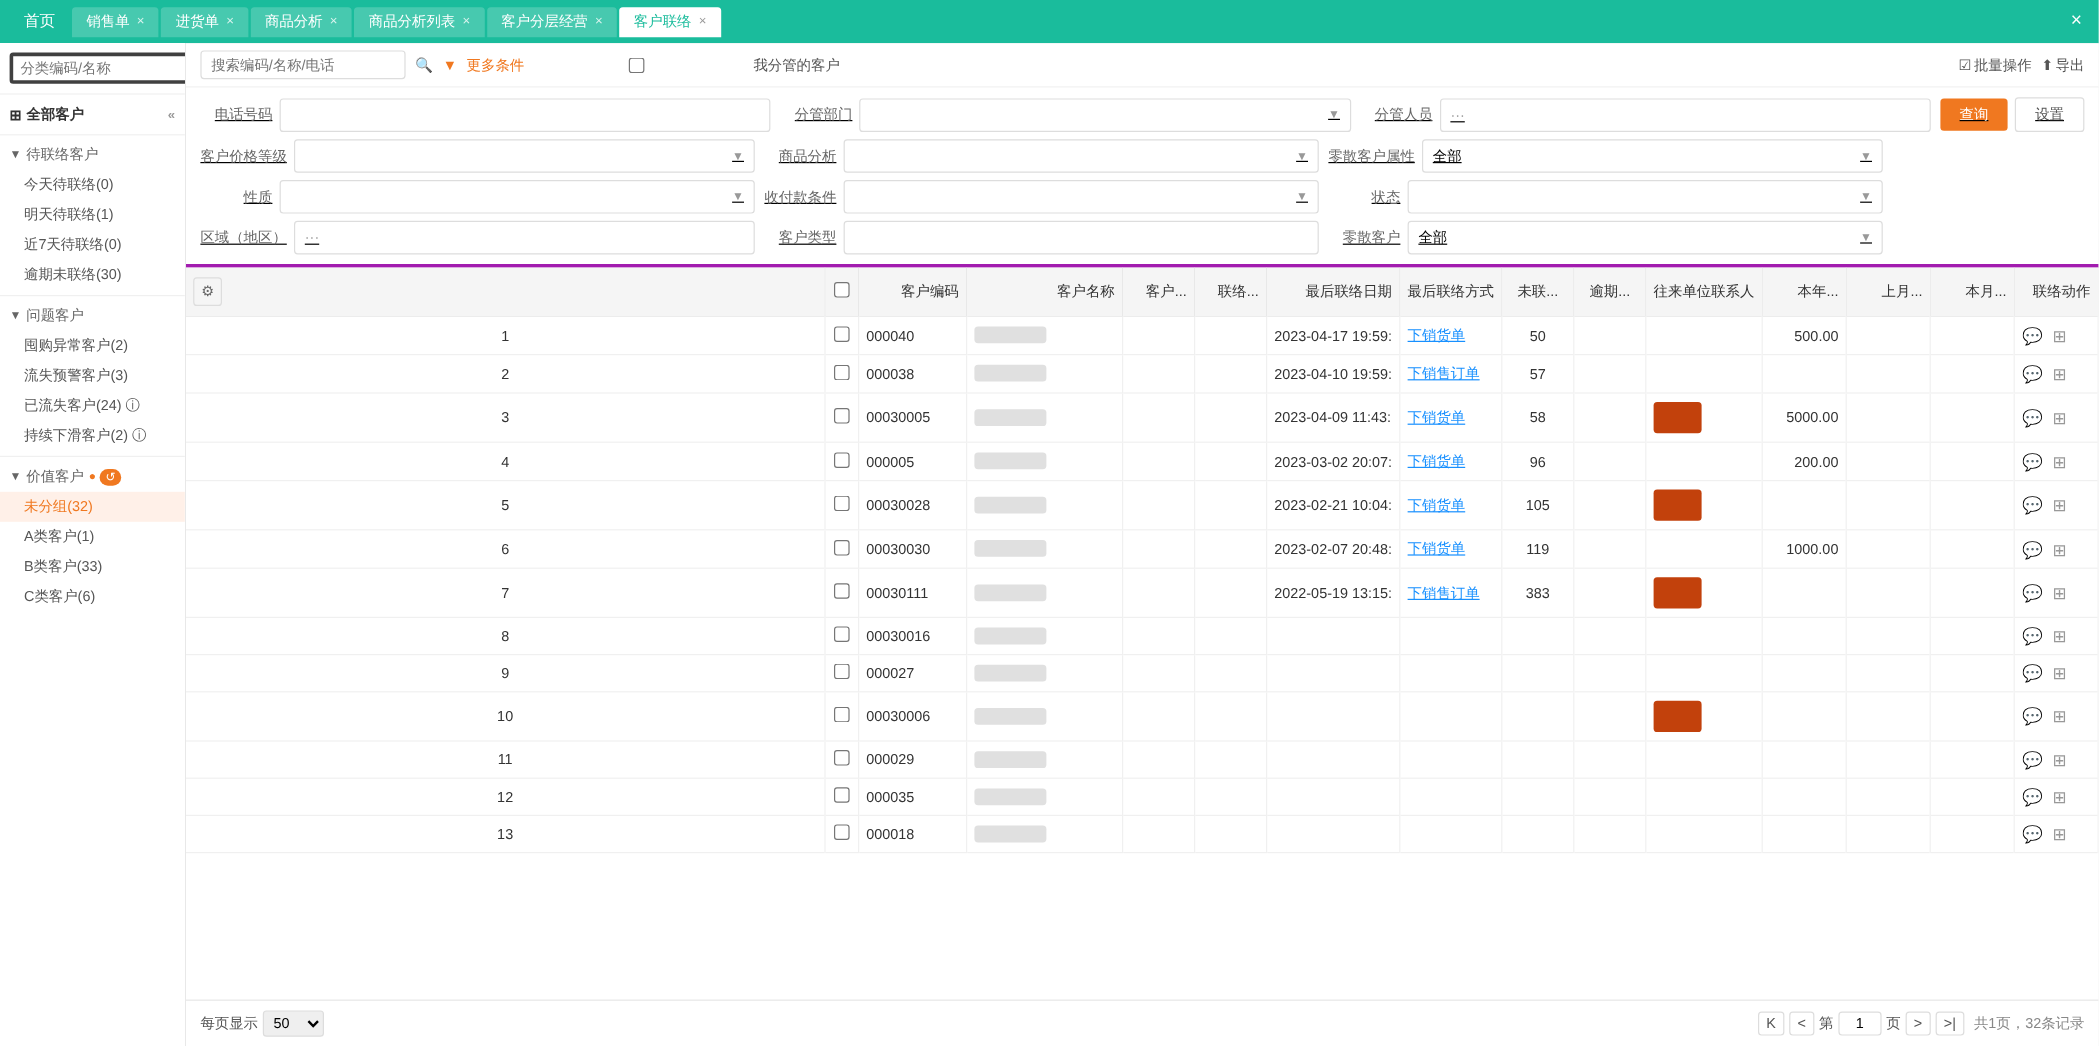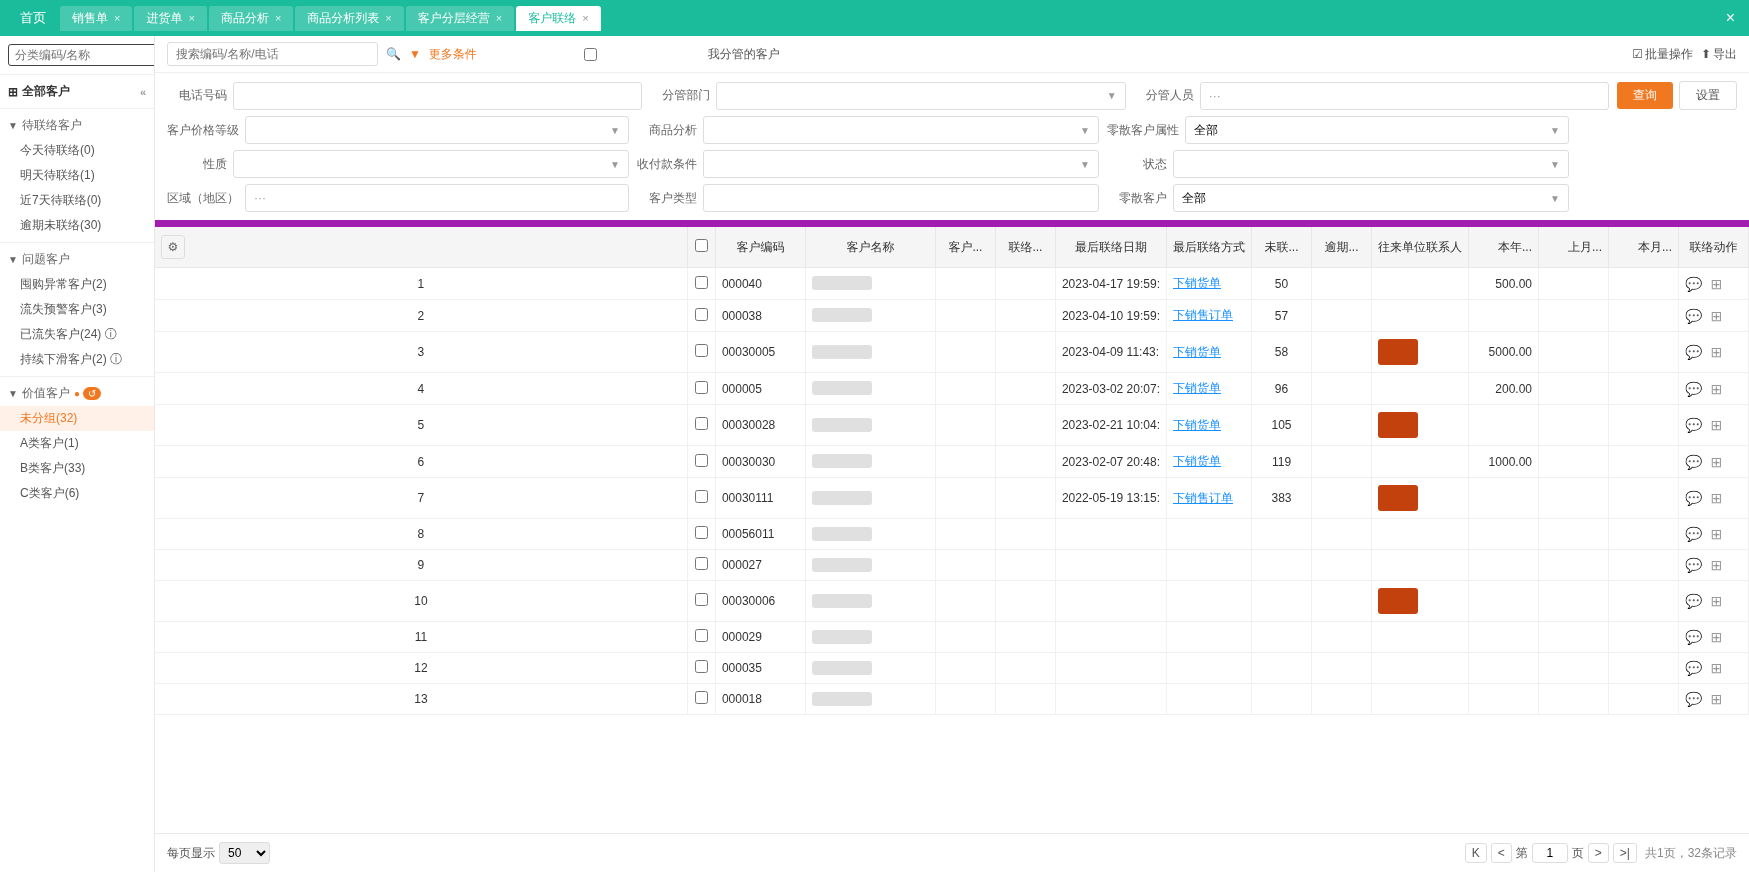--- a/index.html
+++ b/index.html
@@ -70,21 +70,21 @@
       flex-direction: column;
       overflow-y: auto;
     }
     .sidebar-search {
       display: flex;
       align-items: center;
       padding: 8px 8px;
       border-bottom: 1px solid #f0f0f0;
     }
     .sidebar-search input {
-      border: 1px solid #404040;
+      border: 3px solid #404040;
       border-radius: 3px;
       padding: 3px 6px;
       flex: 1;
       font-size: 12px;
       outline: none;
     }
     .sidebar-section-title {
       display: flex;
       align-items: center;
       padding: 8px 8px 4px;
@@ -145,21 +145,21 @@
       padding: 6px 12px;
       display: flex;
       align-items: center;
       gap: 8px;
       border-bottom: 1px solid #eee;
     }
     .filter-bar input {
       border: 1px solid #ddd;
       border-radius: 3px;
       padding: 4px 8px;
-      width: 211px;
+      width: 171px;
       font-size: 12px;
       outline: none;
     }
     .filter-bar .search-btn {
       color: #1abc9c;
       cursor: pointer;
     }
     .filter-bar .more-conditions {
       color: #f07820;
       cursor: pointer;
@@ -190,21 +190,22 @@
       cursor: pointer;
       display: flex;
       align-items: center;
       gap: 2px;
     }
 
     
     .advanced-filter {
       background: white;
       padding: 8px 12px;
-      border-bottom: 7px solid #a21caf;
+      border-bottom: 3px solid #a21caf;
+      text-decoration: underline;
     }
     .filter-row {
       display: flex;
       align-items: center;
       gap: 8px;
       margin-bottom: 6px;
     }
     .filter-row:last-child { margin-bottom: 0; }
     .filter-field {
       display: flex;
@@ -276,21 +277,21 @@
       width: 100%;
       border-collapse: collapse;
       font-size: 12px;
     }
     table thead tr {
       background: #f5f5f5;
       border-bottom: 1px solid #e8e8e8;
     }
     table thead th {
       padding: 8px 6px;
-      text-align: center;
+      text-align: right;
       color: #333;
       font-weight: normal;
       white-space: nowrap;
       border-right: 1px solid #e8e8e8;
       position: sticky;
       top: 0;
       background: #f5f5f5;
       z-index: 1;
     }
     table thead th.center { text-align: center; }
@@ -801,21 +802,21 @@
     <td>
       <div class="action-icons">
         <span title="联络">💬</span>
         <span title="更多">⊞</span>
       </div>
     </td>
   </tr>
             <tr>
     <td class="center">8</td>
     <td class="center checkbox-cell"><input type="checkbox" style=""></td>
-    <td>00056011</td>
+    <td>00030016</td>
     <td><span class="blurred">某客6</span></td>
     <td></td>
     <td></td>
     <td></td>
     <td></td>
     <td class="center"></td>
     <td class="center"></td>
     <td></td>
     <td style="text-align:right;"></td>
     <td style="text-align:right;"></td>

